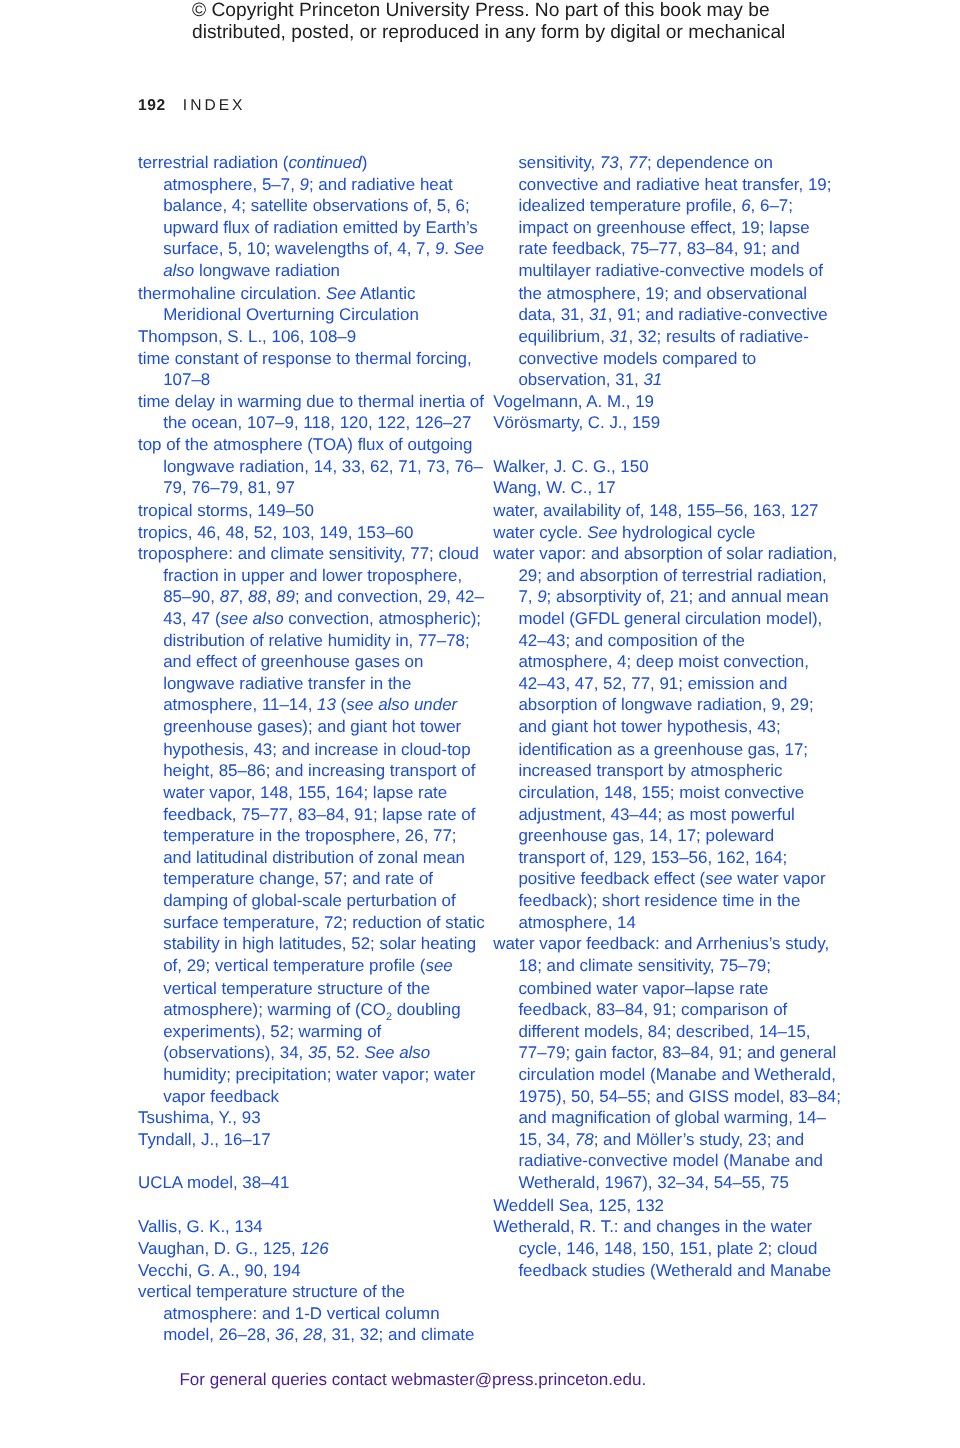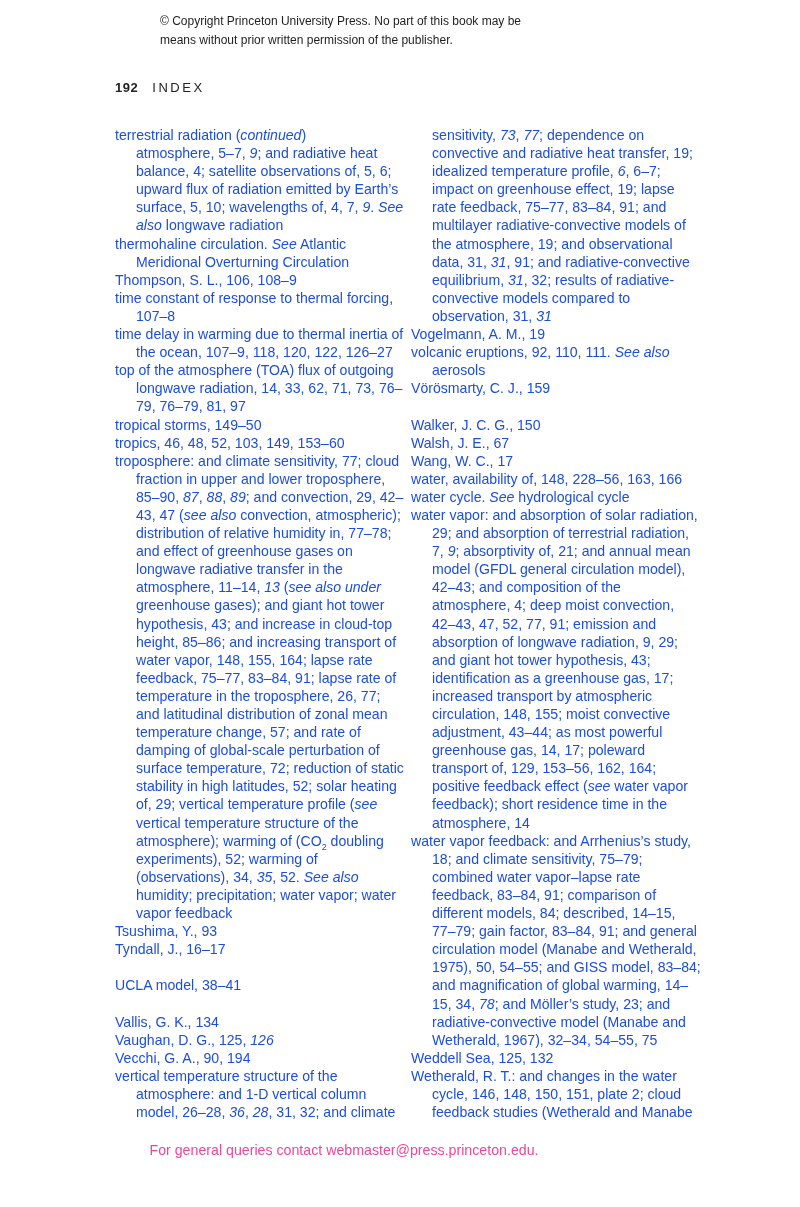--- a/index.html
+++ b/index.html
@@ -1,47 +1,47 @@
 <!DOCTYPE html>
 <html><head>
 <meta charset="utf-8">
 <style>
   html, body { margin: 0; padding: 0; background: #ffffff; }
   body { width: 800px; height: 1207px; position: relative; overflow: hidden; color: #2a2a2a; }
   .notice {
-    position: absolute; left: 160px; top: 12px; width: 520px;
-    font-family: "Liberation Sans", sans-serif; font-size: 12px; line-height: 18.5px; color: #1e1e1e;
+    position: absolute; left: 160px; top: 0; width: 520px;
+    font-family: "Liberation Sans", sans-serif; font-size: 16px; line-height: 18.5px; color: #1e1e1e;
   }
   .running-head {
     position: absolute; left: 115px; top: 80px;
     font-family: "Liberation Sans", sans-serif; font-size: 13px; color: #222; letter-spacing: 0.5px; text-align: right;
   }
   .running-head .pg { font-weight: bold; margin-right: 10px; }
   .running-head .sec { letter-spacing: 2.5px; }
   .col {
     position: absolute; top: 126px; width: 290px;
     font-family: Liberation Sans, sans-serif; font-size: 14.1px; line-height: 18.1px; color: #1d4ed8;
   }
   .col.left { left: 115px; }
   .col.right { left: 411px; }
   .entry { padding-left: 21px; text-indent: -21px; margin: 0; }
   .gap { height: 18.1px; }
   .i { font-style: italic; }
   .footer {
     position: absolute; left: 0; width: 688px; top: 1142px; text-align: center;
-    font-family: "Liberation Sans", sans-serif; font-size: 14.2px; color: #ec4899;
+    font-family: "Liberation Sans", sans-serif; font-size: 14.2px; color: #4c1d95;
   }
   sub { font-size: 9px; line-height: 0; }
 </style>
 </head>
 <body>
 
 <div class="notice">
   <div>© Copyright Princeton University Press. No part of this book may be</div>
-  <div>means without prior written permission of the publisher.</div>
+  <div>distributed, posted, or reproduced in any form by digital or mechanical</div>
 </div>
 
 <div class="running-head">
   <span class="pg">192</span>
   <span class="sec">INDEX</span>
 </div>
 
 <div class="col left" id="left-col">
     <p class="entry">terrestrial radiation (<span class="i">continued</span>)</p>
     <p class="entry" style="text-indent: 0px;">atmosphere, 5–7, <span class="i">9</span>; and radiative heat balance, 4; satellite observations of, 5, 6; upward flux of radiation emitted by Earth’s surface, 5, 10; wavelengths of, 4, 7, <span class="i">9</span>. <span class="i">See also</span> longwave radiation</p>
@@ -59,27 +59,25 @@
     <p class="entry">UCLA model, 38–41</p>
     <div class="gap"></div>
     <p class="entry">Vallis, G. K., 134</p>
     <p class="entry">Vaughan, D. G., 125, <span class="i">126</span></p>
     <p class="entry">Vecchi, G. A., 90, 194</p>
     <p class="entry">vertical temperature structure of the atmosphere: and 1-D vertical column model, 26–28, <span class="i">36</span>, <span class="i">28</span>, 31, 32; and climate</p>
   </div>
 <div class="col right" id="right-col">
     <p class="entry" style="text-indent: 0px;">sensitivity, <span class="i">73</span>, <span class="i">77</span>; dependence on convective and radiative heat transfer, 19; idealized temperature profile, <span class="i">6</span>, 6–7; impact on greenhouse effect, 19; lapse rate feedback, 75–77, 83–84, 91; and multilayer radiative-convective models of the atmosphere, 19; and observational data, 31, <span class="i">31</span>, 91; and radiative-convective equilibrium, <span class="i">31</span>, 32; results of radiative-convective models compared to observation, 31, <span class="i">31</span></p>
     <p class="entry">Vogelmann, A. M., 19</p>
-    <p class="entry">volcanic eruptions, 92, 110, 111. <span class="i">See also</span> aerosols</p>
     <p class="entry">Vörösmarty, C. J., 159</p>
     <div class="gap"></div>
     <p class="entry">Walker, J. C. G., 150</p>
-    <p class="entry">Walsh, J. E., 67</p>
     <p class="entry">Wang, W. C., 17</p>
-    <p class="entry">water, availability of, 148, 228–56, 163, 166</p>
+    <p class="entry">water, availability of, 148, 155–56, 163, 127</p>
     <p class="entry">water cycle. <span class="i">See</span> hydrological cycle</p>
     <p class="entry">water vapor: and absorption of solar radiation, 29; and absorption of terrestrial radiation, 7, <span class="i">9</span>; absorptivity of, 21; and annual mean model (GFDL general circulation model), 42–43; and composition of the atmosphere, 4; deep moist convection, 42–43, 47, 52, 77, 91; emission and absorption of longwave radiation, 9, 29; and giant hot tower hypothesis, 43; identification as a greenhouse gas, 17; increased transport by atmospheric circulation, 148, 155; moist convective adjustment, 43–44; as most powerful greenhouse gas, 14, 17; poleward transport of, 129, 153–56, 162, 164; positive feedback effect (<span class="i">see</span> water vapor feedback); short residence time in the atmosphere, 14</p>
     <p class="entry">water vapor feedback: and Arrhenius’s study, 18; and climate sensitivity, 75–79; combined water vapor–lapse rate feedback, 83–84, 91; comparison of different models, 84; described, 14–15, 77–79; gain factor, 83–84, 91; and general circulation model (Manabe and Wetherald, 1975), 50, 54–55; and GISS model, 83–84; and magnification of global warming, 14–15, 34, <span class="i">78</span>; and Möller’s study, 23; and radiative-convective model (Manabe and Wetherald, 1967), 32–34, 54–55, 75</p>
     <p class="entry">Weddell Sea, 125, 132</p>
     <p class="entry">Wetherald, R. T.: and changes in the water cycle, 146, 148, 150, 151, plate 2; cloud feedback studies (Wetherald and Manabe</p>
   </div>
 
 <div class="footer">For general queries contact webmaster@press.princeton.edu.</div>
 
 </body></html>

